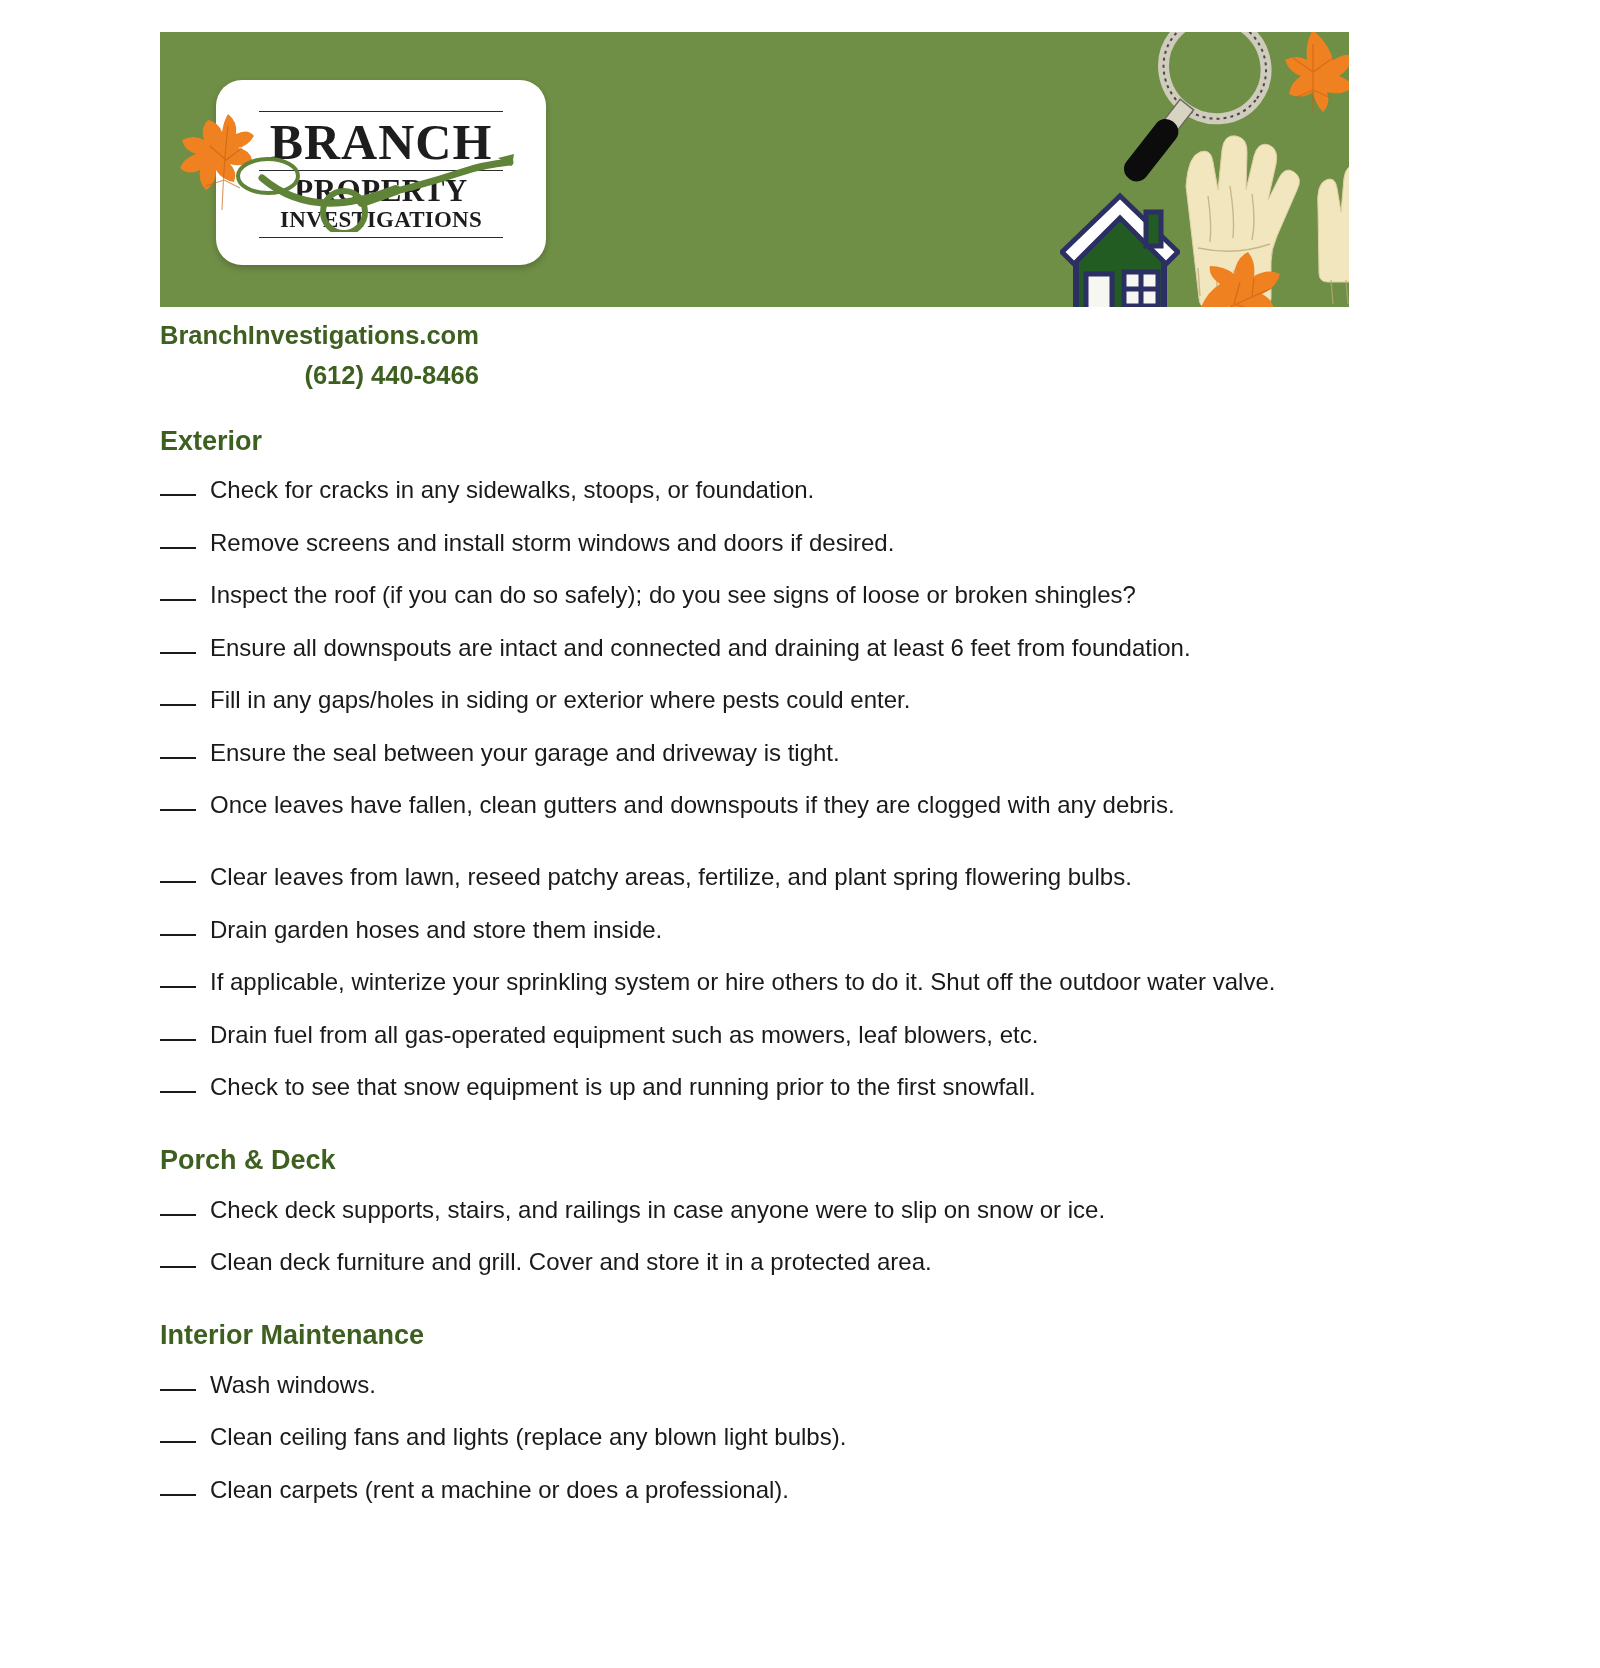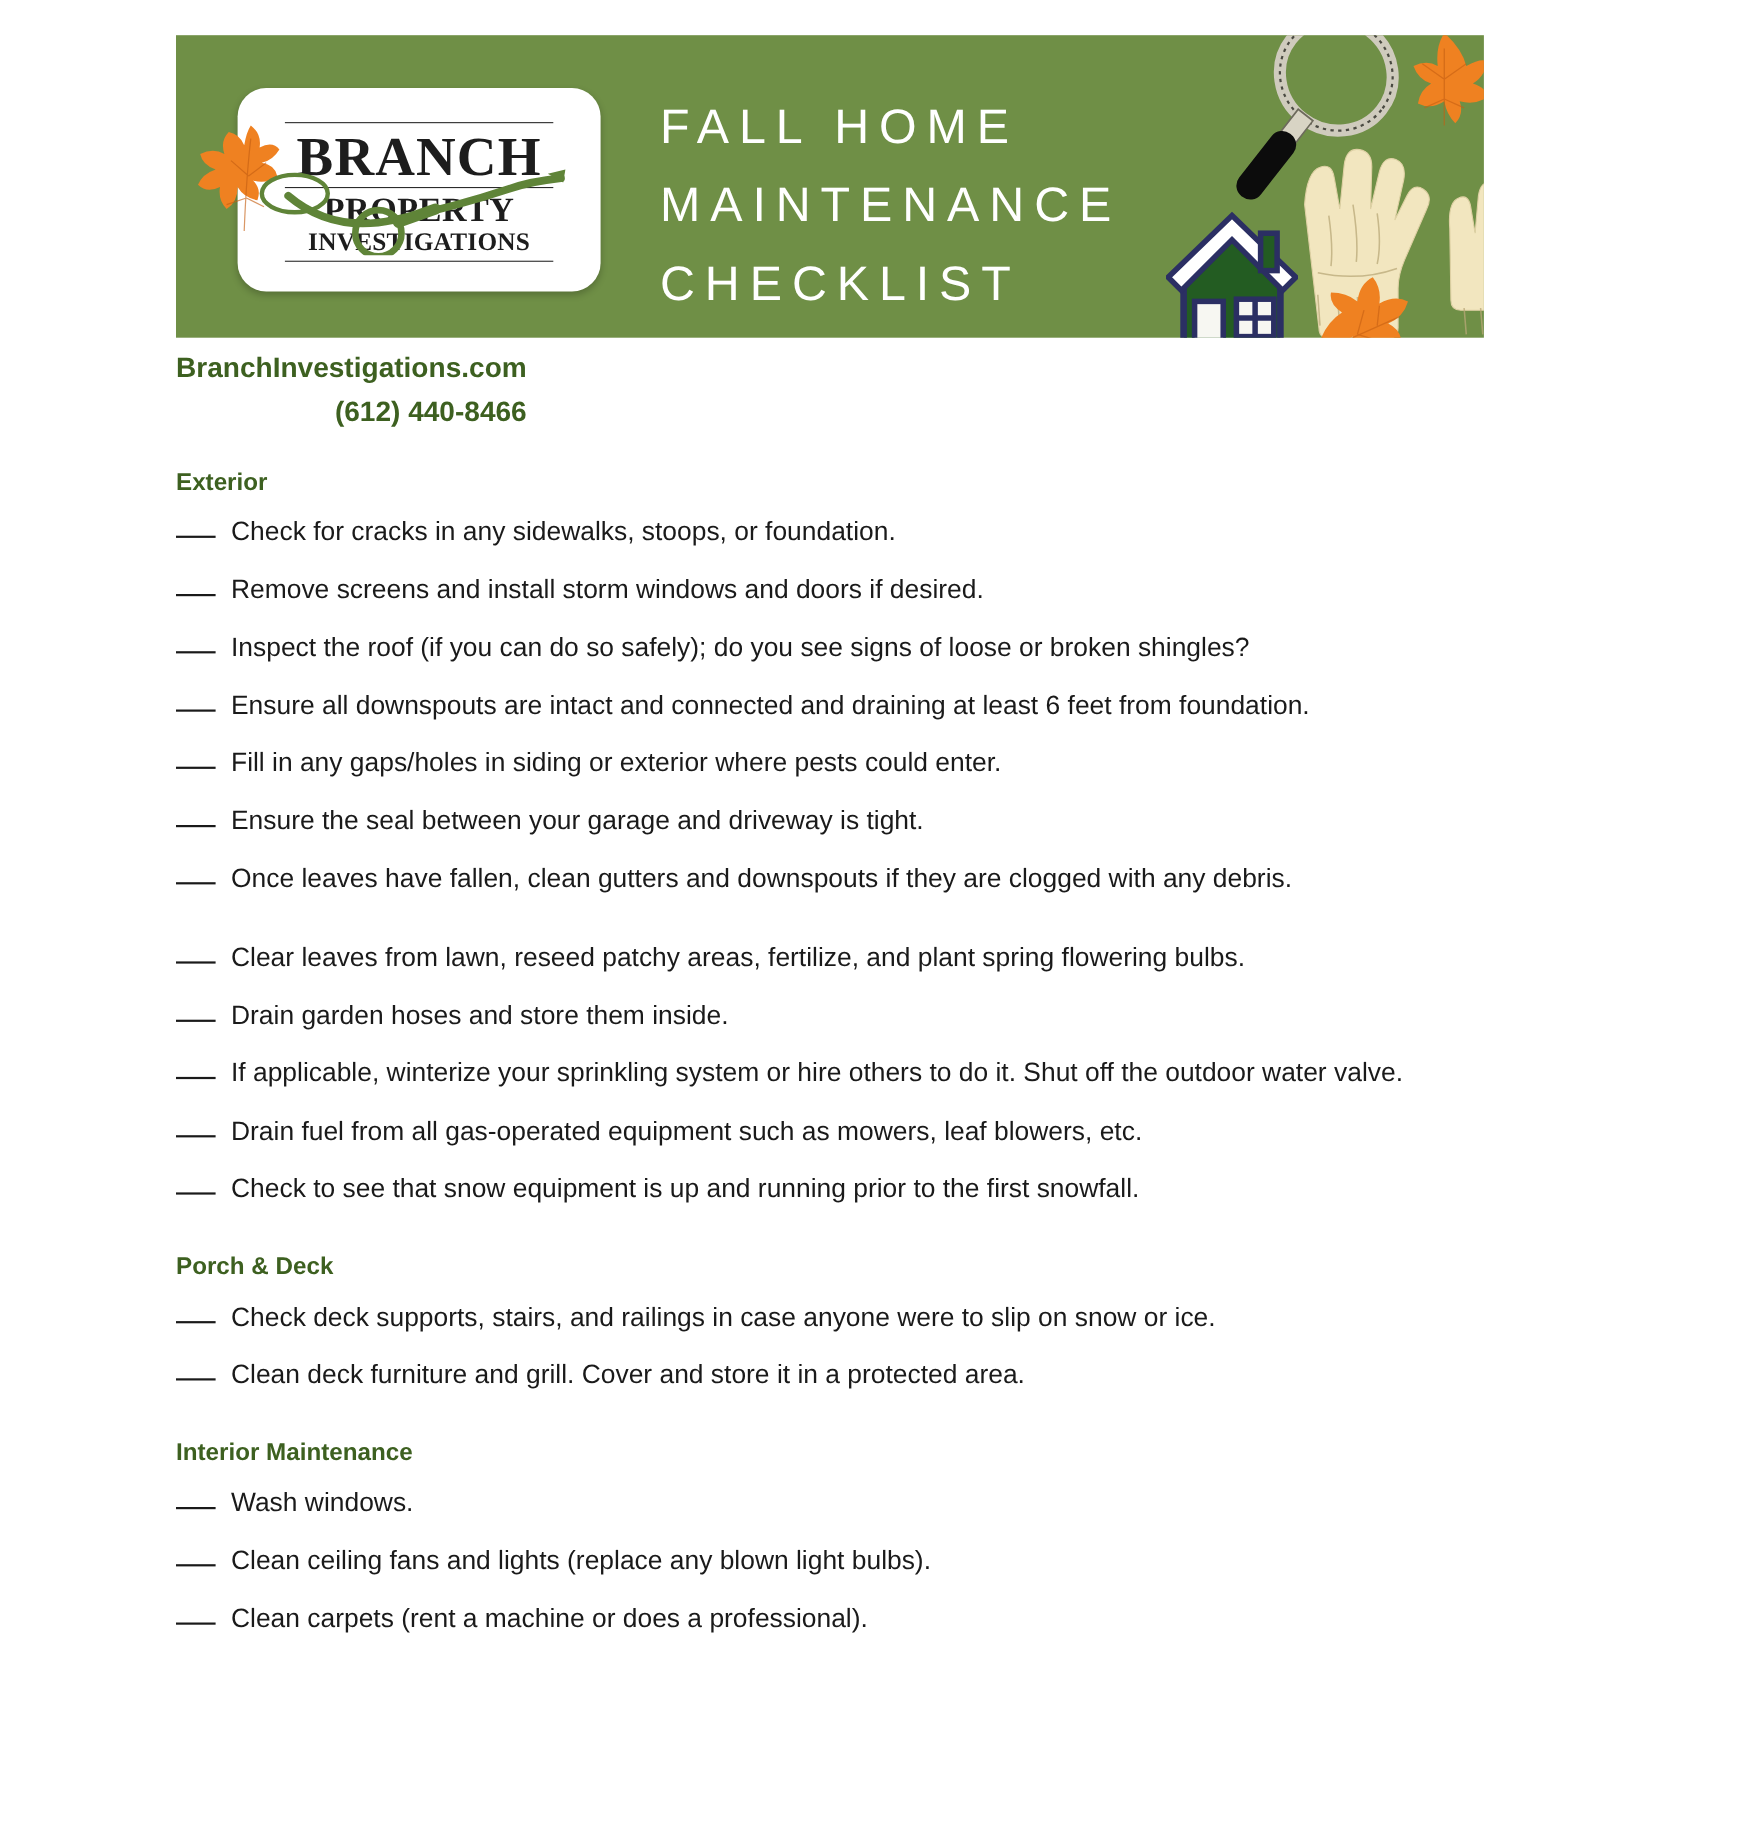--- a/index.html
+++ b/index.html
@@ -152,21 +152,21 @@
     position: absolute;
     left: 160px;
     top: 425px;
     width: 1200px;
   }
   .section { margin-bottom: 0; }
   .section + .section { margin-top: 42px; }
   .section-title {
     color: #3d6020;
     font-weight: bold;
-    font-size: 22px;
+    font-size: 27px;
     line-height: 1.2;
     margin: 0 0 18px 0;
   }
   .item {
     display: flex;
     align-items: baseline;
     font-size: 24px;
     color: #1a1a1a;
     line-height: 1.25;
     margin-bottom: 22.5px;
@@ -273,25 +273,20 @@
 
       <svg class="logo-swoosh" viewBox="0 0 300 96">
         <path d="M36 42 q40 34 96 22 q56-12 104-28 q20-7 48-10" fill="none" stroke="#5f8438" stroke-width="7" stroke-linecap="round"></path>
         <ellipse cx="42" cy="40" rx="30" ry="17" fill="none" stroke="#5f8438" stroke-width="4"></ellipse>
         <path d="M272 22 l16-4 l-2 12 z" fill="#5f8438"></path>
         <circle cx="118" cy="76" r="21" fill="none" stroke="#5f8438" stroke-width="6"></circle>
         <path d="M136 66 l34-12" stroke="#5f8438" stroke-width="10" stroke-linecap="round" fill="none"></path>
       </svg>
     </div>
 
-    <div class="headline">
-      <div>FALL HOME</div>
-      <div>MAINTENANCE</div>
-      <div>CHECKLIST</div>
-    </div>
   </div>
 
   <div class="services">
     <div class="services-right">
       <div>BranchInvestigations.com</div>
       <div>(612) 440-8466</div>
     </div>
   </div>
 
   <div class="content">

